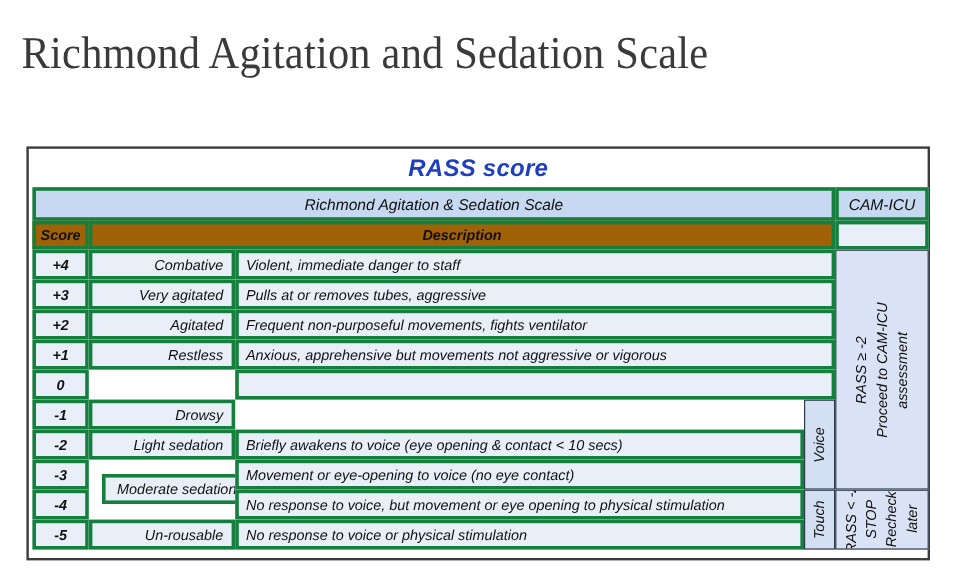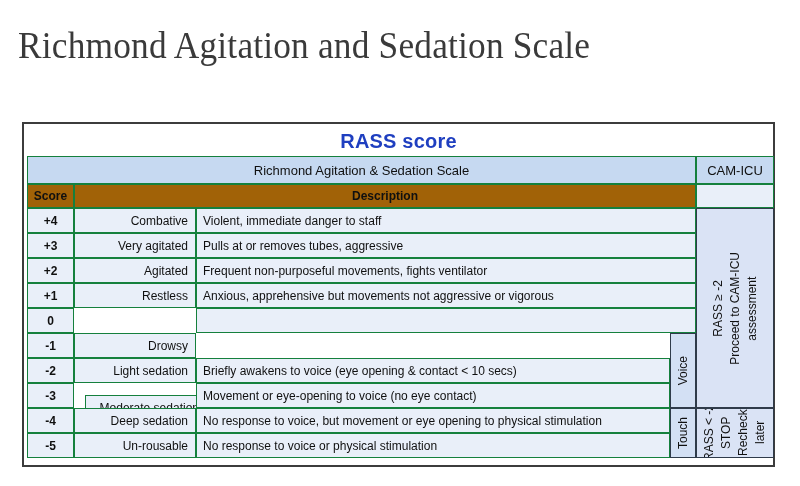--- a/index.html
+++ b/index.html
@@ -34,20 +34,21 @@
   #rass-card {
     position: absolute;
     left: 22px;
     top: 122px;
     width: 753px;
     height: 345px;
     box-sizing: border-box;
     border: 2px solid #3c3c3c;
     background: #ffffff;
     padding: 3px;
+    font-style: italic;
   }
   #rass-inner {
     position: relative;
     width: 100%;
     height: 100%;
     box-sizing: border-box;
   }
 
   
   .banner {
@@ -65,21 +66,21 @@
     color: #1f3fc0;
     font-size: 20px;
     font-weight: bold;
     letter-spacing: 0.2px;
   }
 
   
   .cell {
     position: absolute;
     box-sizing: border-box;
-    border: 1px solid #15803d;
+    border: 3px solid #15803d;
     background: #e9eff9;
     display: flex;
     align-items: center;
     font-size: 12px;
     color: #101010;
     overflow: hidden;
   }
   .cell.head {
     background: #c6d9f1;
     justify-content: center;
@@ -164,21 +165,20 @@
 
     <div class="cell center score" style="left:0px; top:231px; width:47px; height:25px;">-2</div>
     <div class="cell right" style="left:47px; top:231px; width:122px; height:25px;">Light sedation</div>
     <div class="cell left" style="left:169px; top:231px; width:474px; height:25px;">Briefly awakens to voice (eye opening &amp; contact &lt; 10 secs)</div>
 
     <div class="cell center score" style="left:0px; top:256px; width:47px; height:25px;">-3</div>
     <div class="cell right" style="left:58px; top:256px; width:122px; height:25px;margin-top:12px;">Moderate sedation</div>
     <div class="cell left" style="left:169px; top:256px; width:474px; height:25px;">Movement or eye-opening to voice (no eye contact)</div>
 
     <div class="cell center score" style="left:0px; top:281px; width:47px; height:25px;">-4</div>
-    <div class="cell right" style="left:47px; top:281px; width:122px; height:25px;">Deep sedation</div>
     <div class="cell left" style="left:169px; top:281px; width:474px; height:25px;">No response to voice, but movement or eye opening to physical stimulation</div>
 
     <div class="cell center score" style="left:0px; top:306px; width:47px; height:25px;">-5</div>
     <div class="cell right" style="left:47px; top:306px; width:122px; height:25px;">Un-rousable</div>
     <div class="cell left" style="left:169px; top:306px; width:474px; height:25px;">No response to voice or physical stimulation</div>
 
     <div class="vcell" style="left:643px; top:206px; width:26px; height:75px;">
       <span class="vtext">Voice</span>
     </div>
     <div class="vcell" style="left:643px; top:281px; width:26px; height:50px;">

